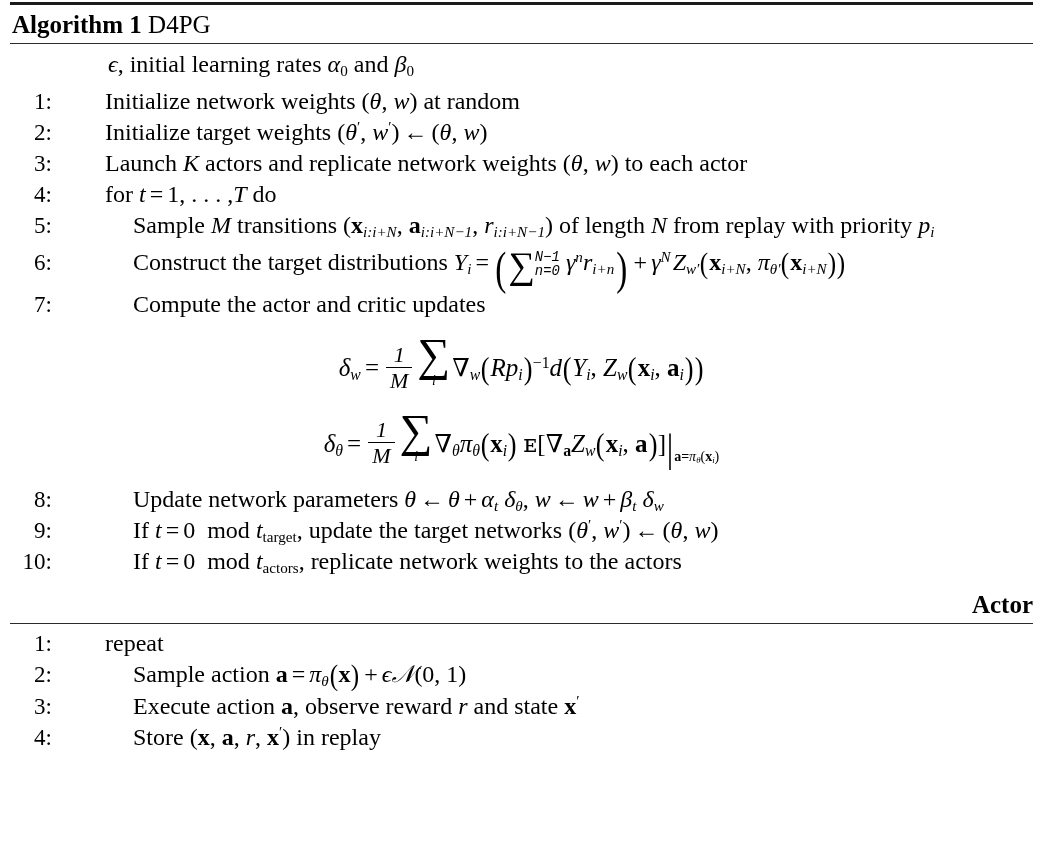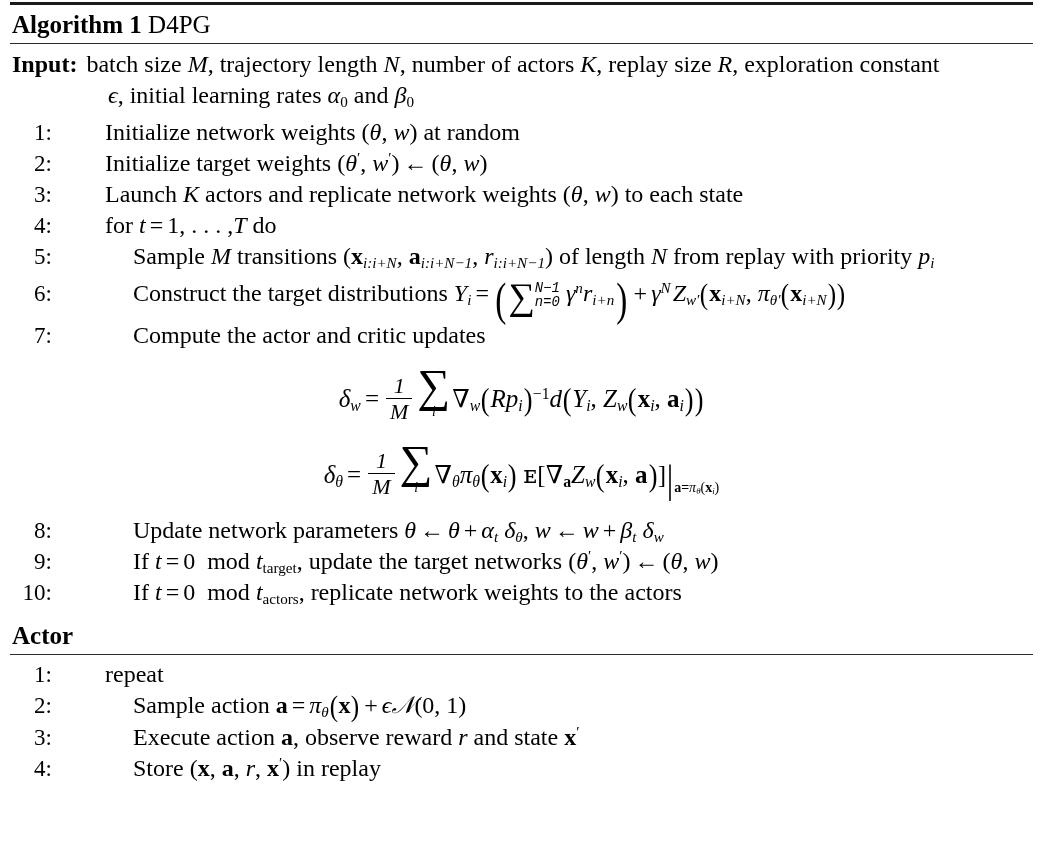--- a/index.html
+++ b/index.html
@@ -220,20 +220,21 @@
   }
 
   .bb { font-family: "DejaVu Serif", serif; font-style: normal; }
 
   
   .actor-head {
     font-weight: bold;
     font-size: 25px;
     line-height: 30px;
     padding: 9px 0 3px 2px;
+    text-align: right;
   }
   .actor-steps { padding: 4px 0 4px 0; }
 
   .spacer-sm { height: 6px; }
 </style>
 </head>
 <body>
 
 <div class="algorithm">
 
@@ -241,43 +242,39 @@
 
   <div class="algo-title">
     <span class="kw">Algorithm 1</span>
     <span class="nm">D4PG</span>
   </div>
 
   <hr class="rule-thin">
 
   <div class="input-block">
     <div class="input-line">
-      <span class="input-label">Input:</span>
-      <span><span>batch size </span><span class="m">M</span><span>, trajectory length </span><span class="m">N</span><span>, number of actors </span><span class="m">K</span><span>, replay size </span><span class="m">R</span><span>, exploration constant</span></span>
-    </div>
-    <div class="input-line">
       <span class="input-cont"><span class="m">ϵ</span><span>, initial learning rates </span><span class="m">α</span><sub class="up">0</sub><span> and </span><span class="m">β</span><sub class="up">0</sub></span>
     </div>
   </div>
 
   <div class="steps">
 
     <div class="step">
       <span class="step-num">1:</span>
       <span class="step-body"><span>Initialize network weights (</span><span class="m">θ</span><span>, </span><span class="m">w</span><span>) at random</span></span>
     </div>
 
     <div class="step">
       <span class="step-num">2:</span>
       <span class="step-body"><span>Initialize target weights (</span><span class="m">θ</span><sup class="up">′</sup><span>, </span><span class="m">w</span><sup class="up">′</sup>)<span class="op">←</span>(<span class="m">θ</span><span>, </span><span class="m">w</span>)</span>
     </div>
 
     <div class="step">
       <span class="step-num">3:</span>
-      <span class="step-body"><span>Launch </span><span class="m">K</span><span> actors and replicate network weights (</span><span class="m">θ</span><span>, </span><span class="m">w</span><span>) to each state</span></span>
+      <span class="step-body"><span>Launch </span><span class="m">K</span><span> actors and replicate network weights (</span><span class="m">θ</span><span>, </span><span class="m">w</span><span>) to each actor</span></span>
     </div>
 
     <div class="step">
       <span class="step-num">4:</span>
       <span class="step-body"><span class="kw">for</span> <span class="m">t</span><span class="op">=</span><span class="mr">1</span><span class="mr">, . . . ,</span><span class="m">T</span> <span class="kw">do</span></span>
     </div>
 
     <div class="step">
       <span class="step-num">5:</span>
       <span class="step-body indent-1"><span>Sample </span><span class="m">M</span><span> transitions (</span><span class="bfup">x</span><sub>i:i+N</sub><span>, </span><span class="bfup">a</span><sub>i:i+N−1</sub><span>, </span><span class="m">r</span><sub>i:i+N−1</sub><span>) of length </span><span class="m">N</span><span> from replay with priority </span><span class="m">p</span><sub>i</sub></span>

